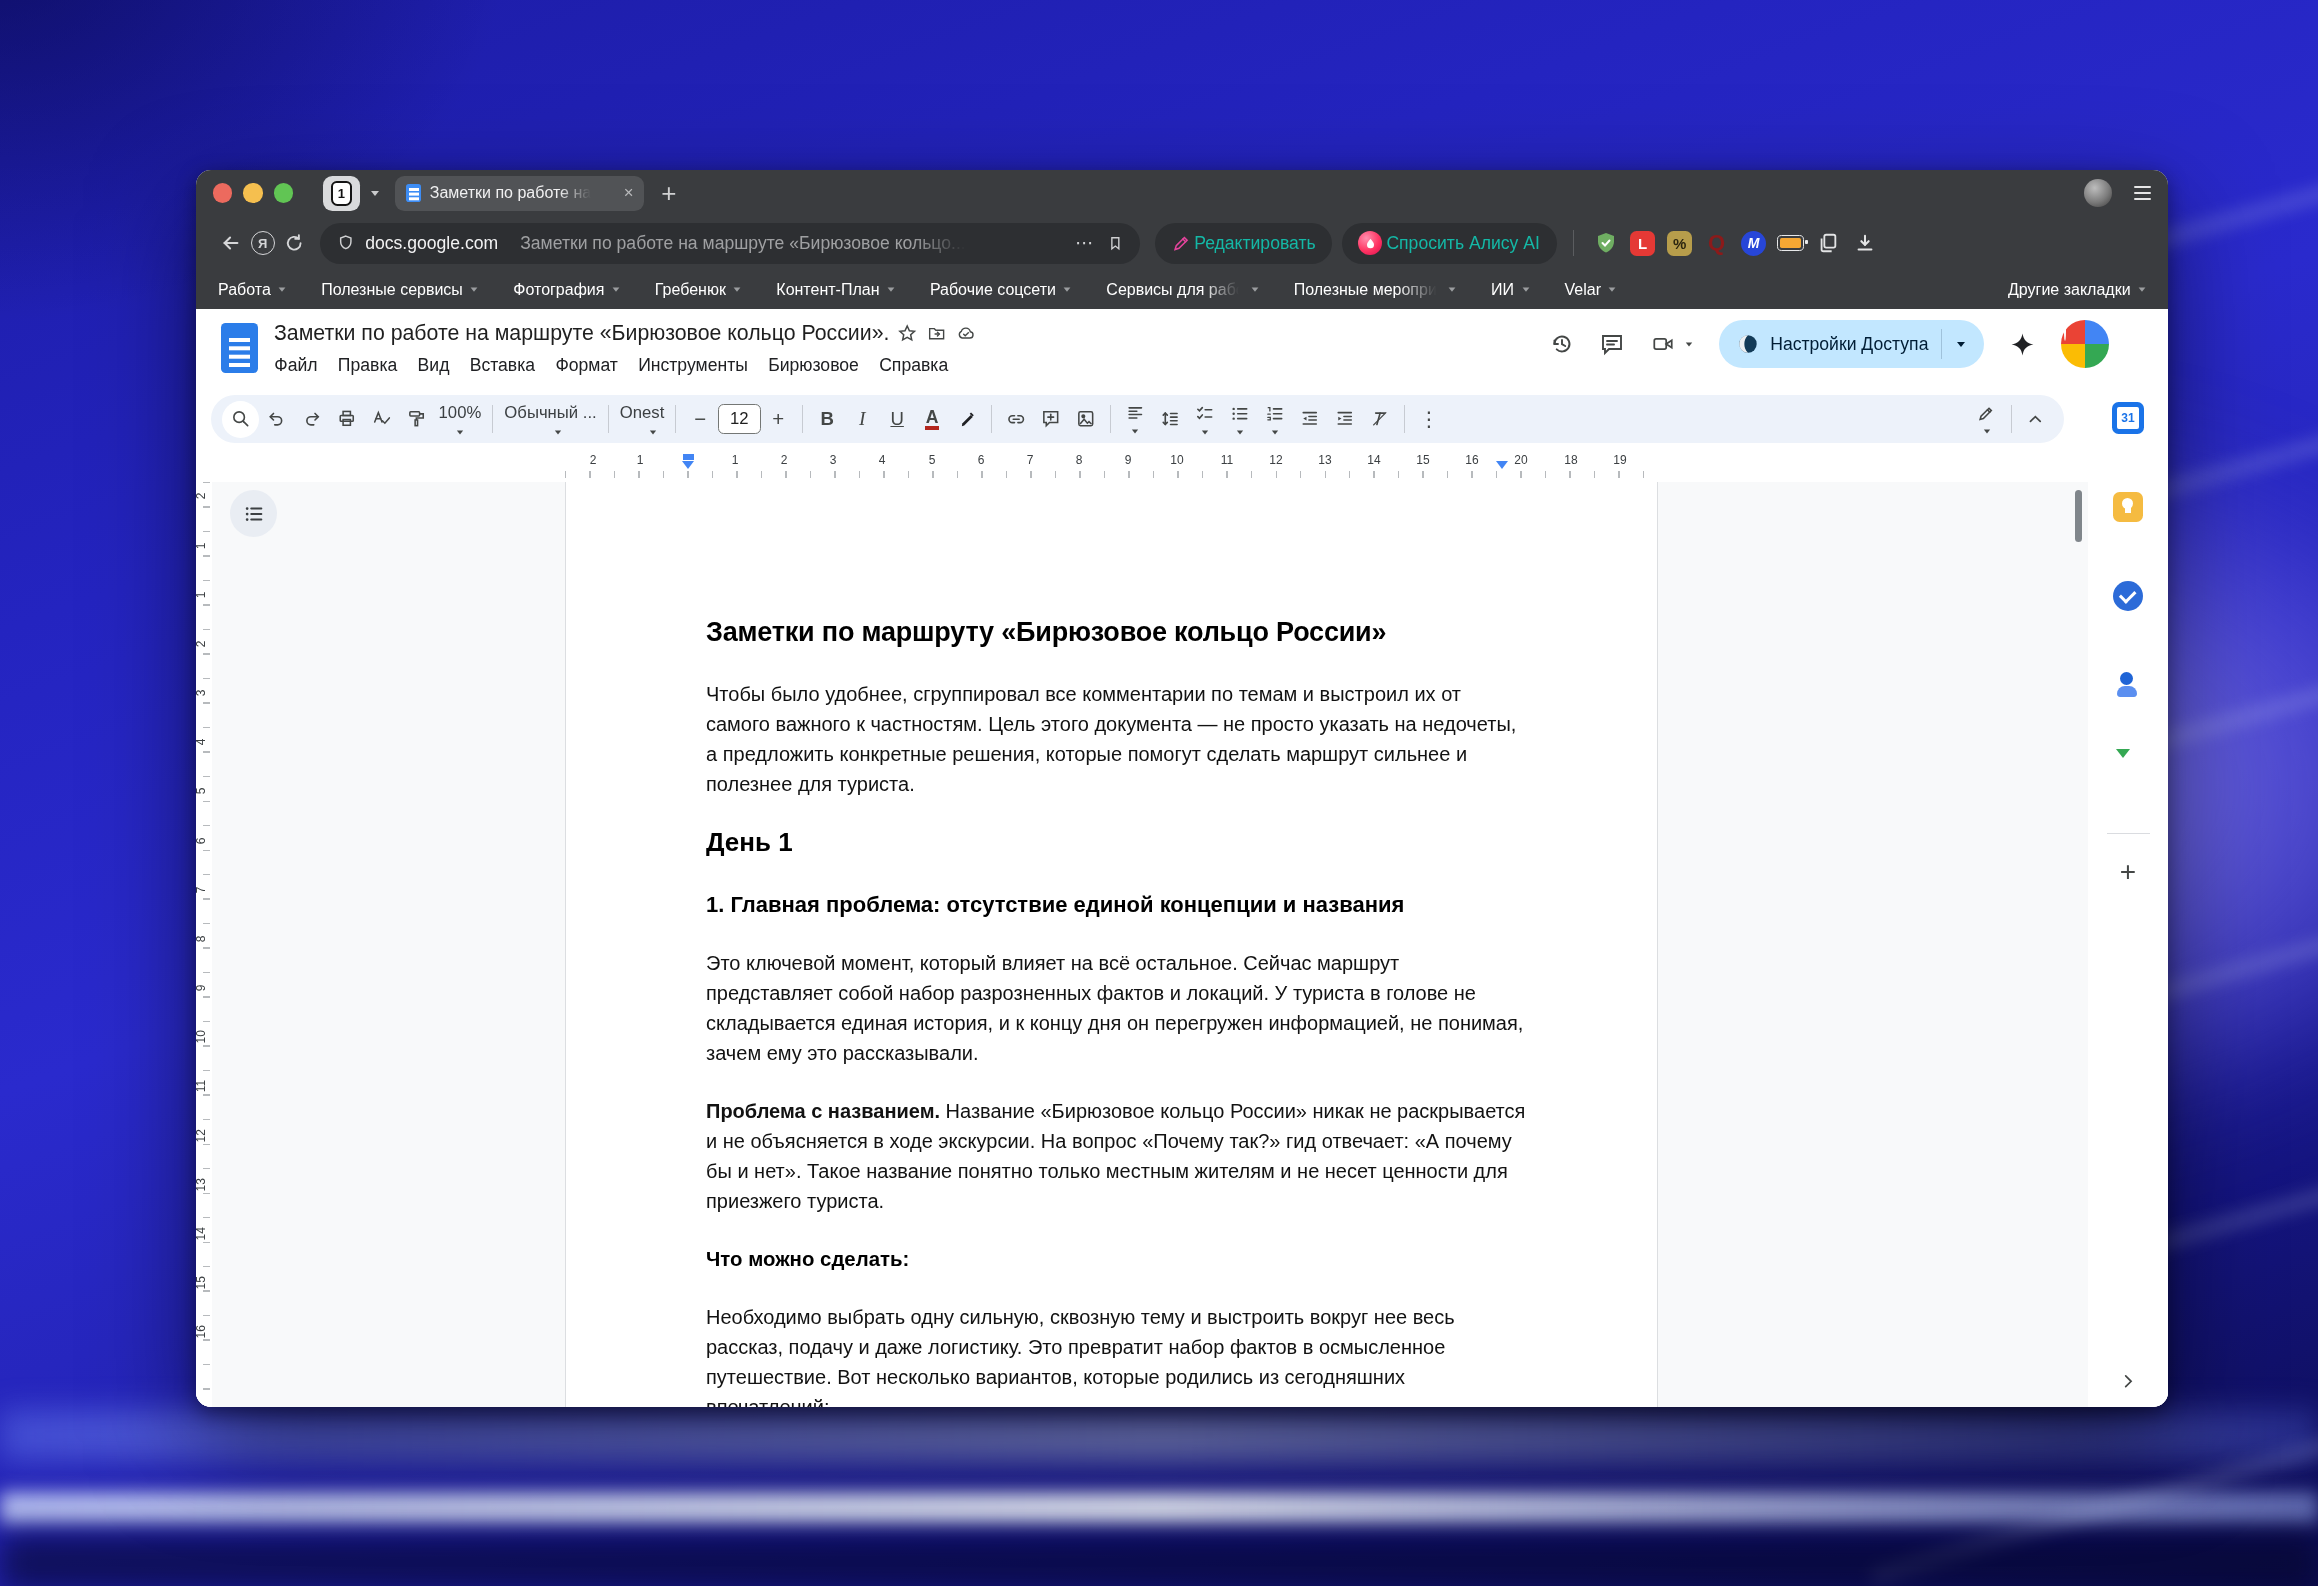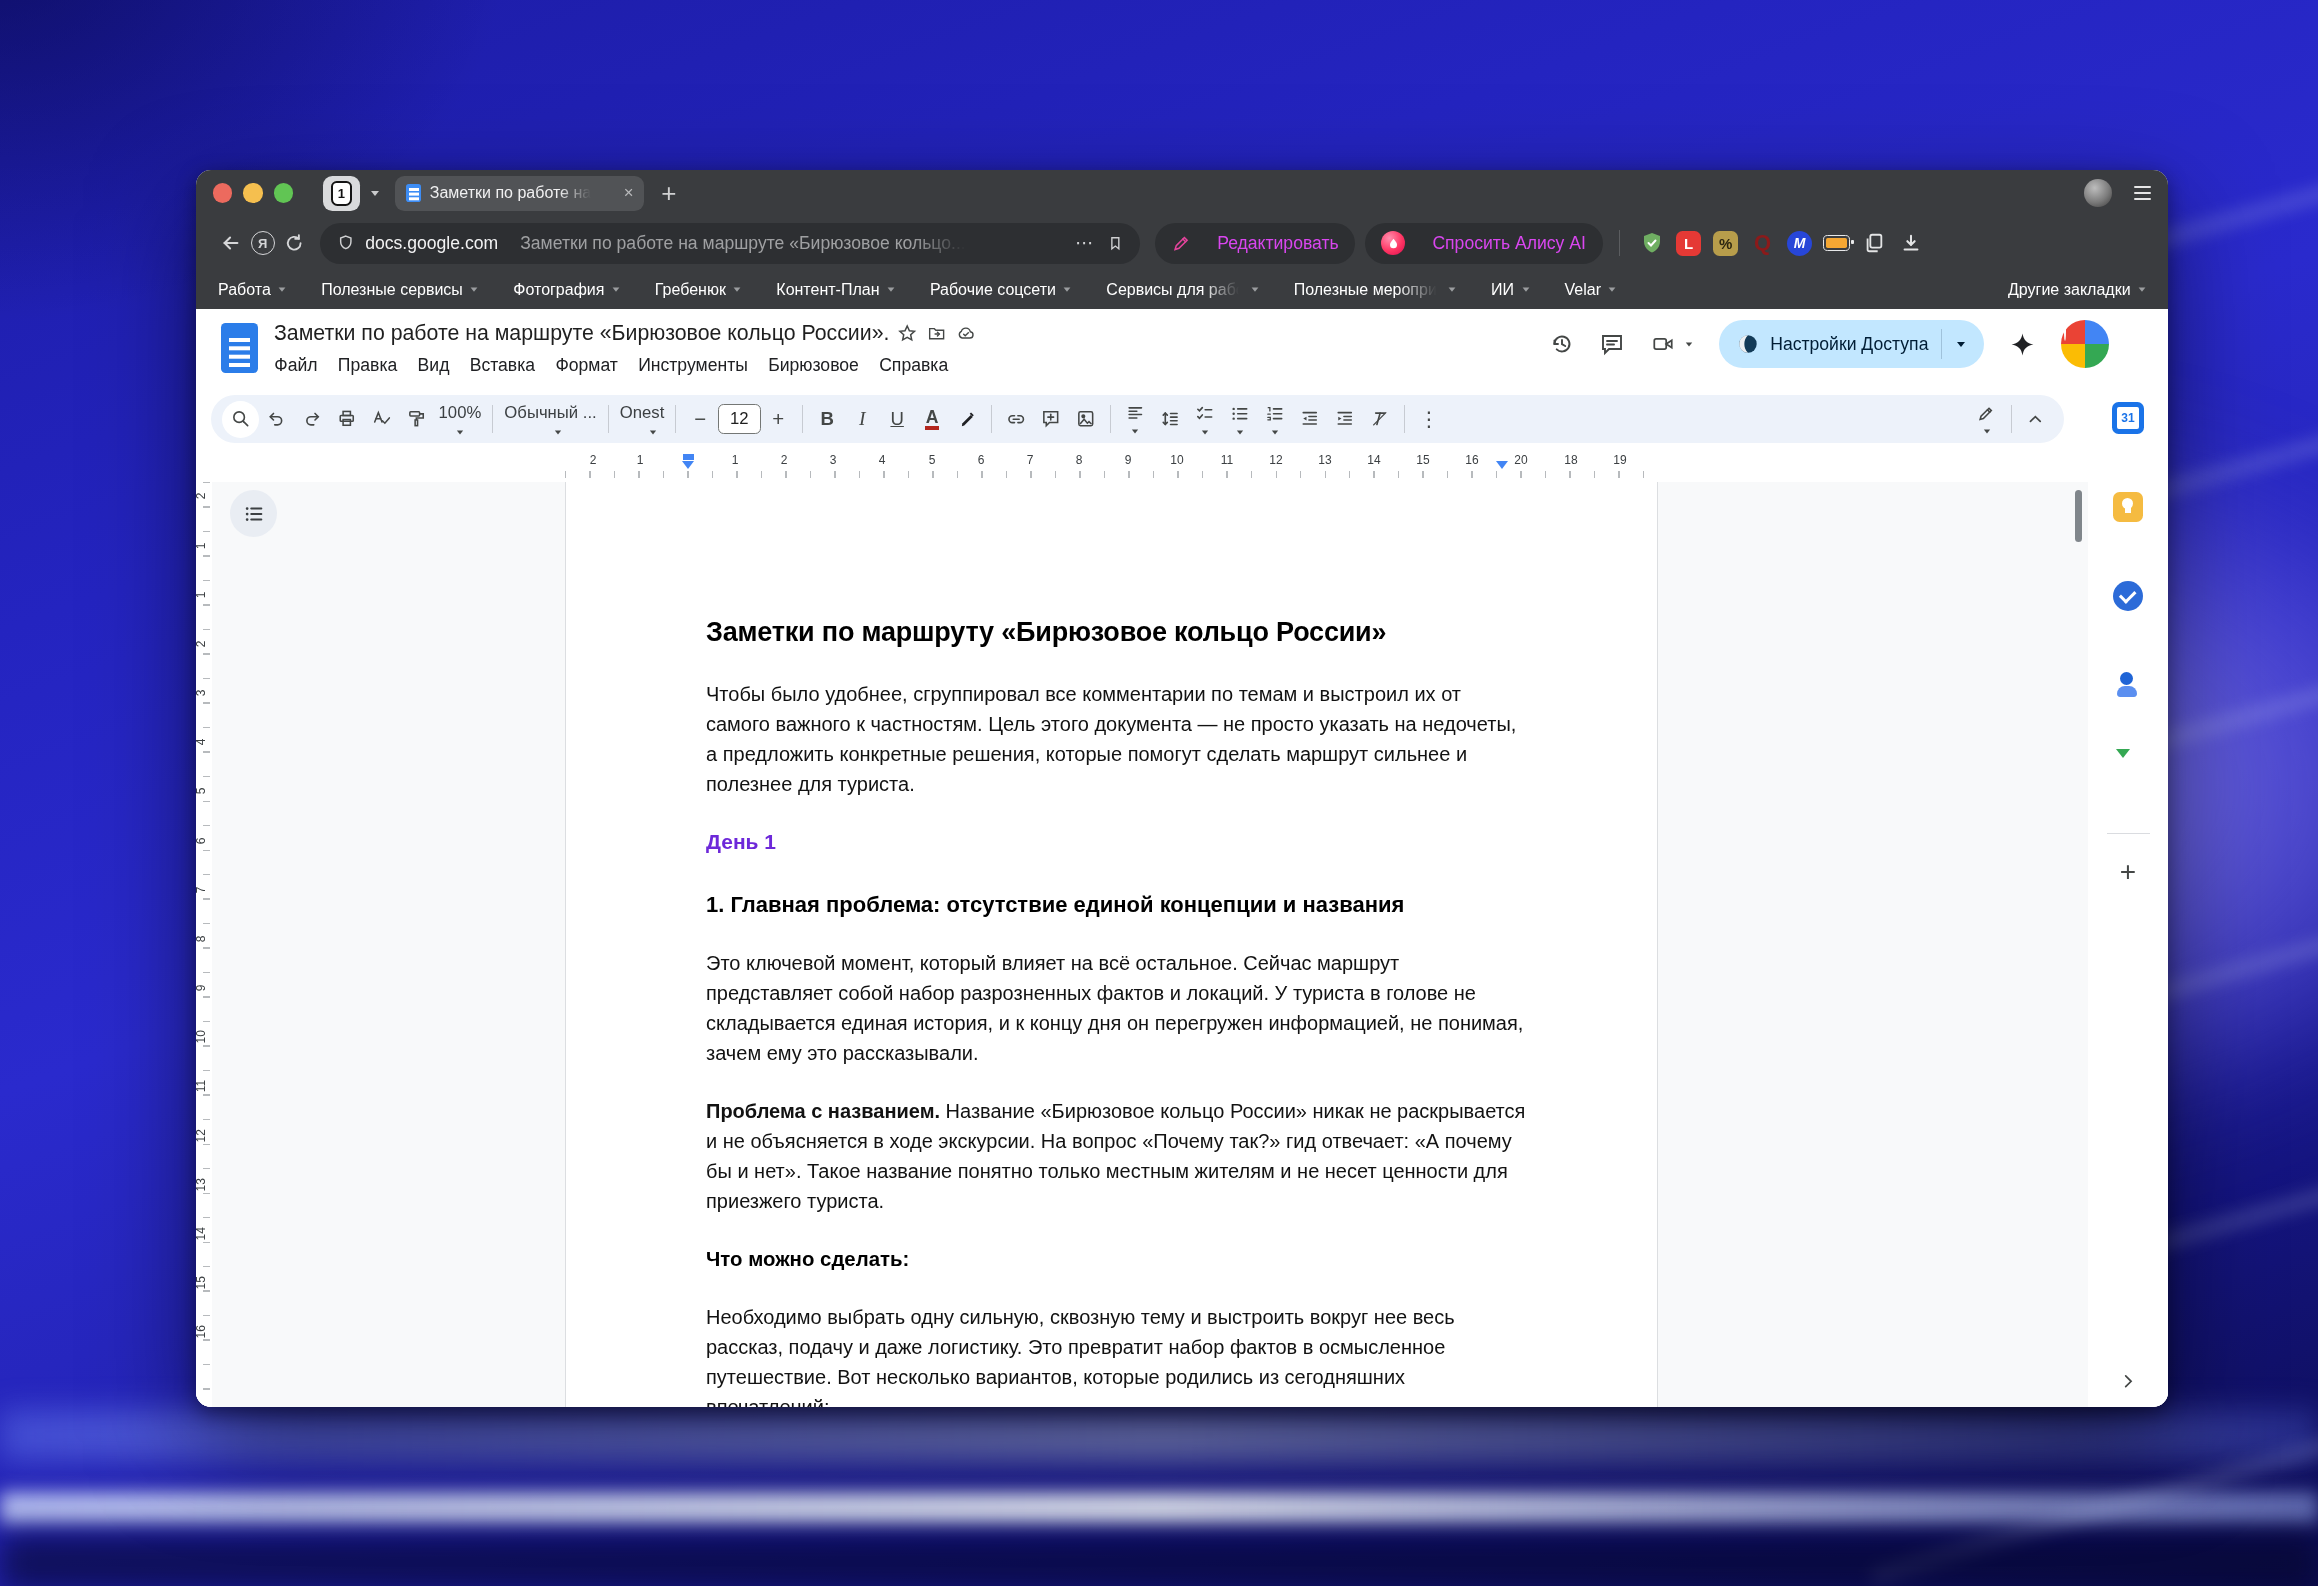--- a/index.html
+++ b/index.html
@@ -40,21 +40,21 @@
   .burger i { width:17.6px; height:2px; background:#e6e6e7; border-radius:1.9px; }
 
   .addrrow { height:54px; display:flex; align-items:center; padding:0 18.6px; }
   .navico { color:#d5d6d8; display:grid; place-items:center; width:32px; height:32px; }
   .ya-prof { width:24px; height:24px; border-radius:50%; border:1.9px solid #d5d6d8; color:#d5d6d8; display:grid; place-items:center; font-size:13px; font-weight:700; }
   .urlpill { margin-left:9.3px; width:820px; height:41px; border-radius:20.4px; background:#2d2f32; display:flex; align-items:center; padding:0 16.7px; gap:11px; }
   .urlpill .host { color:#f2f2f3; font-size:17.6px; }
   .urlpill .ptitle { color:#9fa0a2; font-size:17.6px; white-space:nowrap; overflow:hidden; max-width:519px; margin-left:11px;
     -webkit-mask-image:linear-gradient(90deg,#000 88%,transparent); mask-image:linear-gradient(90deg,#000 88%,transparent); }
   .urlpill .dots { margin-left:auto; color:#cfd0d2; font-size:18.6px; letter-spacing:1.9px; }
-  .chip { height:41px; border-radius:20.4px; background:#2d2f32; display:flex; align-items:center; padding:0 16.7px; gap:27px; color:#d946ef; font-size:17.6px; white-space:nowrap; }
+  .chip { height:41px; border-radius:20.4px; background:#2d2f32; display:flex; align-items:center; padding:0 16.7px; gap:4px; color:#14b8a6; font-size:17.6px; white-space:nowrap; }
   .chip.edit { margin-left:15px; }
   .chip.alice { margin-left:9.3px; }
   .alice-ball { width:24px; height:24px; border-radius:50%; background:radial-gradient(circle at 35% 30%,#ff8fae,#ff3563 55%,#d80b4e); display:grid; place-items:center; }
   .extsep { width:0.9px; height:26px; background:#5b5d60; margin:0 13px 0 16.7px; }
   .ext { width:37px; height:37px; display:grid; place-items:center; }
   .ext .sq { width:25px; height:25px; border-radius:6.5px; display:grid; place-items:center; font-weight:700; }
   .ext .lety { background:#e53935; color:#fff; font-size:15px; }
   .ext .pct { background:#b79d4b; color:#2c2610; font-size:15px; }
   .ext .qq { color:#8c1a1a; font-size:22px; font-weight:800; }
   .ext .mm { width:25px; height:25px; border-radius:50%; background:#2746d8; color:#fff; font-style:italic; font-weight:700; font-size:14px; display:grid; place-items:center; }
@@ -115,21 +115,21 @@
   .viewport { position:absolute; top:173px; left:0; width:1892px; bottom:0; background:#f8f9fa; overflow:hidden; }
   .vruler { position:absolute; top:173px; left:0; width:16px; bottom:0; background:#fff; z-index:4; }
   .vticks { position:absolute; right:1.9px; top:0; bottom:0; width:7.4px;
     background:repeating-linear-gradient(180deg,#b7babd 0 1.4px,transparent 1.4px 24.5px); }
   .vr-n { position:absolute; left:-1.9px; transform:rotate(-90deg); font-size:12px; color:#3c4043; width:13px; text-align:center; }
 
   .page { position:absolute; left:369px; top:-3.7px; width:1093px; height:1122px; background:#fff; border:0.9px solid #dcdee1; }
   .doc { padding:137px 130px 0 140px; color:#121212; font-size:20px; line-height:30px; }
   .doc h1 { font-size:27px; line-height:33px; margin:0 0 30px; color:#000; letter-spacing:-0.2px; }
   .doc p { margin:0 0 28px; }
-  .doc .h-day { font-size:21px; font-weight:700; margin:13px 0 33px; color:#6d28d9; }
+  .doc .h-day { font-size:26px; font-weight:700; margin:13px 0 33px; color:#000000; }
   .doc .h2 { font-size:22px; font-weight:700; margin:0 0 28px; color:#000; }
   .doc .h3 { font-size:20.4px; font-weight:700; margin:16.7px 0 28px; color:#000; }
   .doc b { font-weight:700; }
 
   .floatbtn { position:absolute; left:34px; top:8.3px; width:47px; height:47px; border-radius:50%; background:#e9edf3; display:grid; place-items:center; color:#3c4043; }
   .scrollbar { position:absolute; left:1879px; top:8.3px; width:7.4px; height:52px; border-radius:3.7px; background:#80868b; }
 
   .sidepanel { position:absolute; top:83px; right:0; width:80px; bottom:0; background:#fff; display:flex; flex-direction:column; align-items:center; padding-top:9.3px; }
   .sp-ico { width:45px; height:33px; display:grid; place-items:center; margin-bottom:56px; }
   .cal { width:32px; height:32px; background:#1a73e8; border-radius:6.5px; display:grid; place-items:center; }

